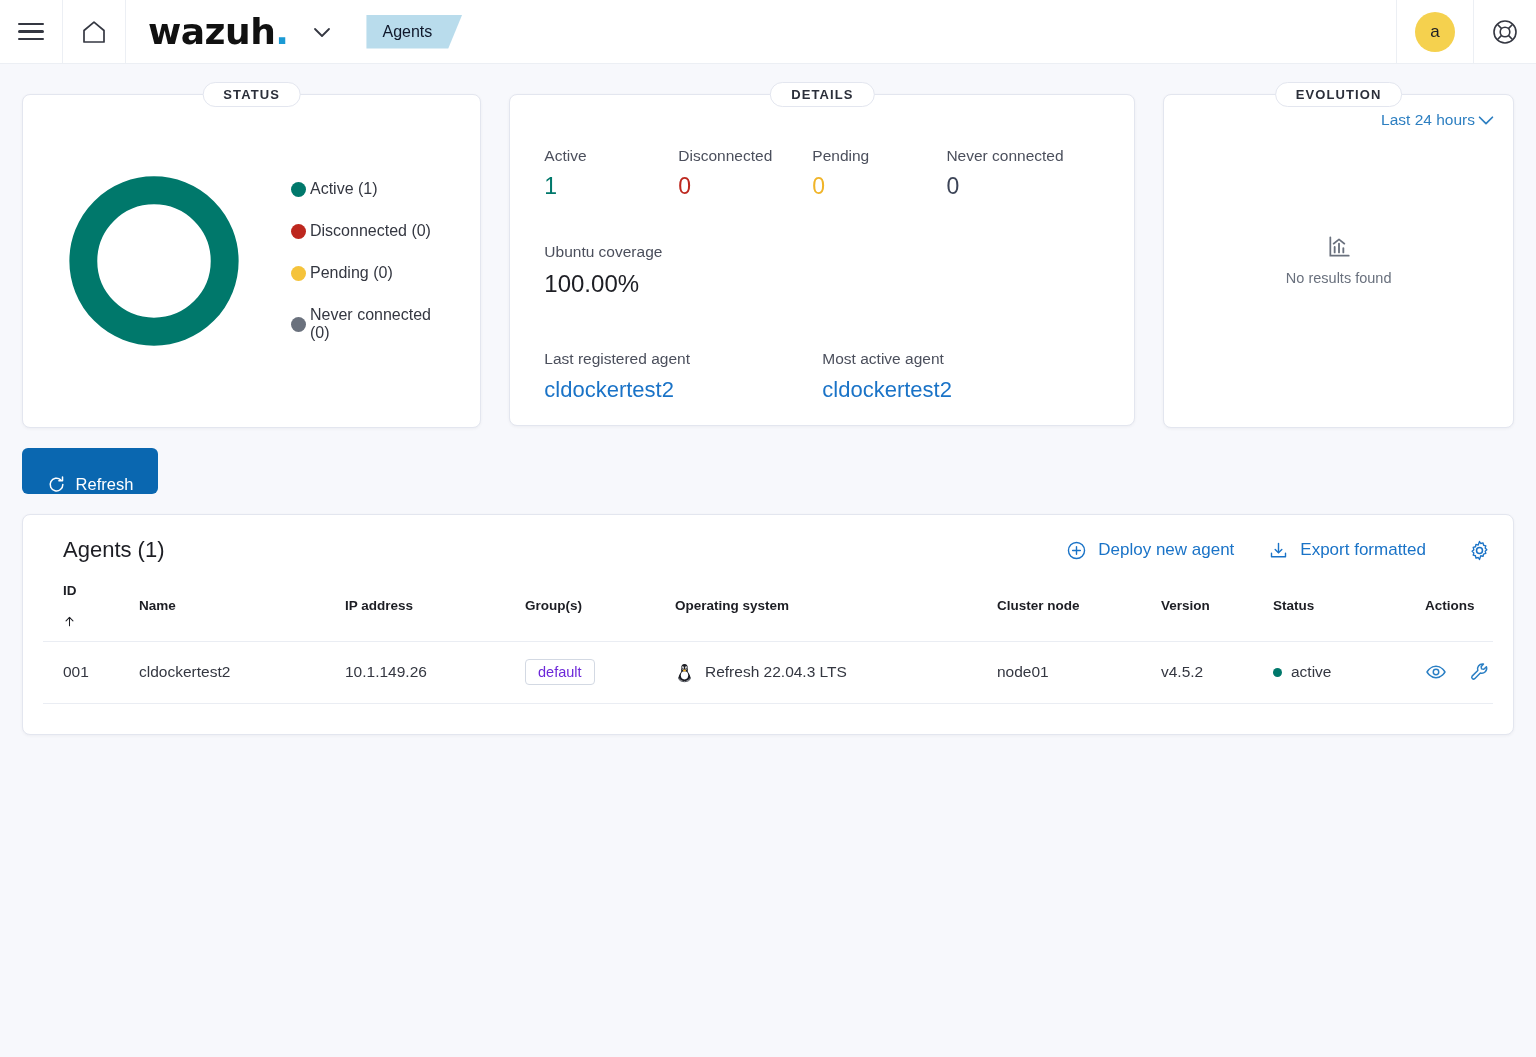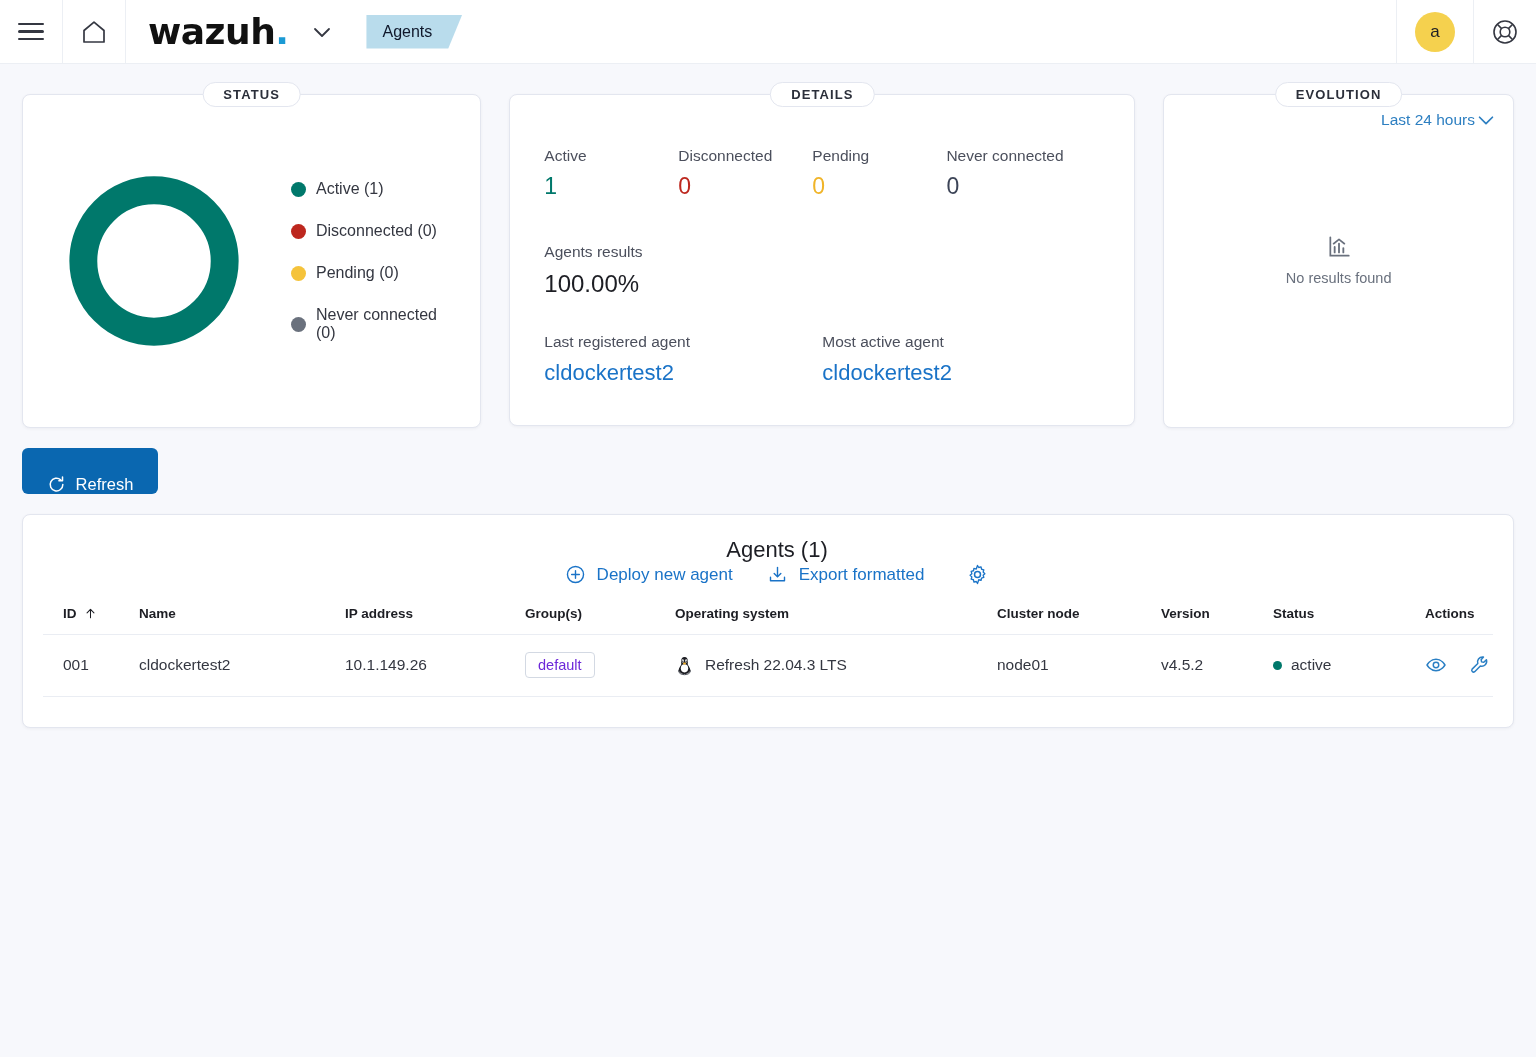--- a/index.html
+++ b/index.html
@@ -116,21 +116,21 @@
     font-weight: 700;
     letter-spacing: 1.1px;
     color: #2b2f3a;
     white-space: nowrap;
   }
 
   
   .status-body { display: flex; align-items: center; padding: 30px 26px; height: 332px; }
   .donut { width: 186px; height: 186px; flex: 0 0 auto; margin-left: 12px; }
   .legend { margin-left: 44px; display: flex; flex-direction: column; gap: 24px; }
-  .legend-row { display: flex; align-items: center; gap: 10px; font-size: 16px; color: #343741; }
+  .legend-row { display: flex; align-items: center; gap: 4px; font-size: 16px; color: #343741; }
   .legend-dot { width: 15px; height: 15px; border-radius: 50%; flex: 0 0 auto; }
 
   
   .details-body { padding: 52px 34px 0 34px; }
   .details-grid { display: flex; }
   .dcol { width: 148px; }
   .dcol.wide { width: 170px; }
   .d-label { font-size: 15.5px; color: #4b4f5c; margin-bottom: 9px; }
   .d-value { font-size: 23px; font-weight: 400; line-height: 1.1; }
   .details-second { display: flex; margin-top: 44px; }
@@ -206,21 +206,20 @@
     border-radius: 8px;
     box-shadow: 0 1px 3px rgba(60,70,90,0.06);
     padding: 22px 20px 30px 20px;
   }
   .table-head-row {
     display: flex;
     align-items: center;
     justify-content: space-between;
     padding: 0 2px 0 20px;
     margin-bottom: 20px;
-    flex-direction: column;
   }
   .table-title { font-size: 22px; color: #1d1e24; }
   .table-actions { display: flex; align-items: center; gap: 34px; }
   .tact {
     display: flex; align-items: center; gap: 11px;
     color: #1a73c7; font-size: 17px; cursor: pointer;
   }
   .gear-btn { color: #1a73c7; cursor: pointer; display: flex; align-items: center; padding-left: 8px; }
 
   table.agents { width: 100%; border-collapse: collapse; }
@@ -236,21 +235,21 @@
   table.agents th:first-child { padding-left: 20px; }
   table.agents td {
     font-size: 15.5px;
     color: #343741;
     padding: 17px 0 18px 0;
     border-bottom: 1px solid #eaedf3;
     white-space: nowrap;
   }
   table.agents td:first-child { padding-left: 20px; }
 
-  .th-sort { display: inline-flex; align-items: center; gap: 7px; }
+  .th-sort { display: inline-flex; align-items: center; gap: 17px; flex-direction: column; }
 
   .badge-group {
     display: inline-block;
     border: 1px solid #d3d9e3;
     border-radius: 4px;
     padding: 4px 12px;
     font-size: 14.5px;
     color: #6d28d9;
     background: #ffffff;
     cursor: pointer;
@@ -370,26 +369,26 @@
             <div class="d-value" style="color:#f0b428">0</div>
           </div>
           <div class="dcol wide">
             <div class="d-label">Never connected</div>
             <div class="d-value" style="color:#3c4457">0</div>
           </div>
         </div>
 
         <div class="details-second">
           <div class="dcol2">
-            <div class="d-label">Agents results</div>
+            <div class="d-label">Ubuntu coverage</div>
             <div class="d-value-big">100.00%</div>
           </div>
         </div>
 
-        <div class="details-second" style="margin-top:35px">
+        <div class="details-second" style="margin-top:52px">
           <div class="dcol2">
             <div class="d-label">Last registered agent</div>
             <div class="d-link">cldockertest2</div>
           </div>
           <div class="dcol2">
             <div class="d-label">Most active agent</div>
             <div class="d-link">cldockertest2</div>
           </div>
         </div>
       </div>

